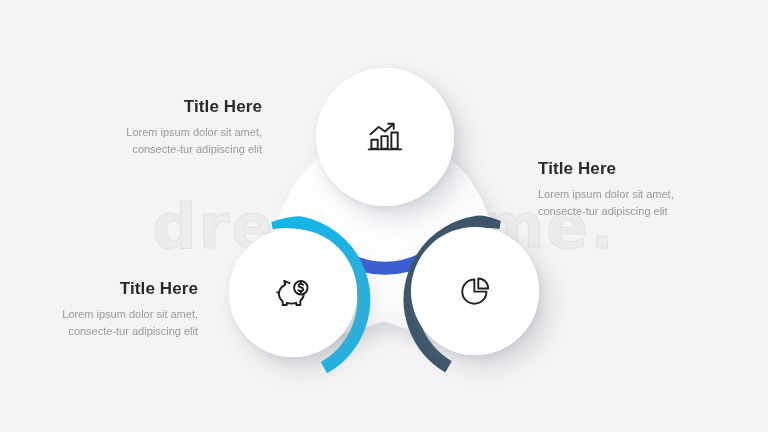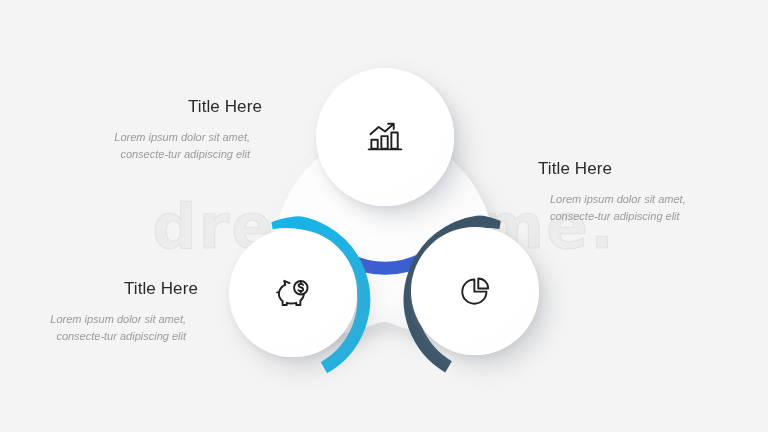--- a/index.html
+++ b/index.html
@@ -76,32 +76,31 @@
     display: block;
   }
 
   
   .tblock {
     position: absolute;
     width: 180px;
   }
   .tblock .title {
     font-size: 17px;
-    font-weight: 400;
+    font-weight: 700;
     color: #2b2b2b;
     letter-spacing: .1px;
     margin: 0 0 7px 0;
     line-height: 1.1;
   }
   .tblock .desc {
     font-size: 11px;
     color: #9a9a9a;
     line-height: 1.55;
-    margin: 12px;
-    font-style: italic;
+    margin: 0;
   }
   .align-right { text-align: right; }
   .align-left  { text-align: left; }
 </style>
 </head>
 <body>
 
 <div class="stage">
 
   <div class="watermark">dreamstime.</div>

